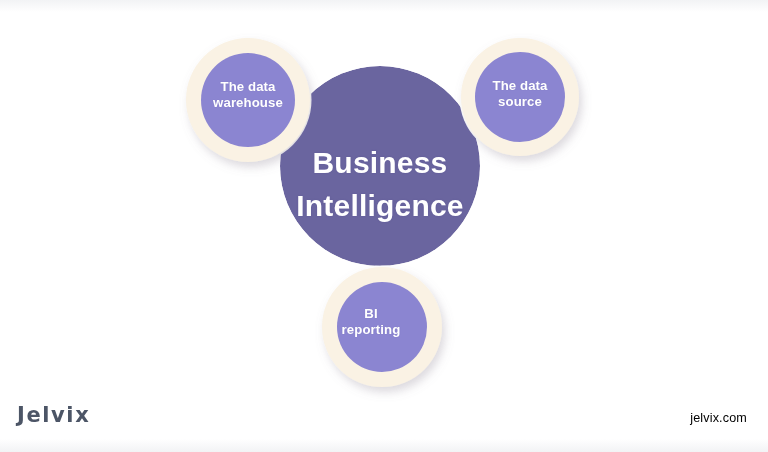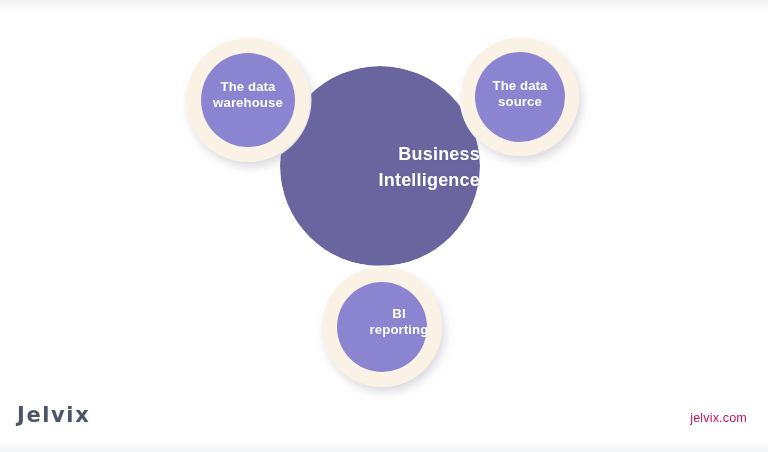--- a/index.html
+++ b/index.html
@@ -41,44 +41,43 @@
     line-height:1.22;
     letter-spacing:0.1px;
     white-space:pre-line;
     pointer-events:none;
     text-shadow:0 0 1px rgba(90,85,150,.25);
   }
   .label-sat { font-size:13.2px; }
 
   #label-warehouse { left:188px; top:79px;  width:120px; }
   #label-source    { left:462px; top:78px;  width:116px; }
-  #label-bi        { left:342px; top:306px; width:114px; }
+  #label-bi        { left:314px; top:306px; width:114px; }
 
   #label-center {
     left:280px; top:142px; width:200px;
-    font-size:18px; line-height:1.42;
+    font-size:30px; line-height:1.42;
     letter-spacing:0.2px;
     text-shadow:0 0 2px rgba(80,74,140,.30);
-    text-align:right;
   }
 
   
   .brand-logo {
     position:absolute;
     left:17px; top:403px;
     color:#4c5566;
     font-size:21px;
     letter-spacing:1.6px;
     font-family:"DejaVu Sans", sans-serif;
     font-weight:700;
   }
   .brand-url {
     position:absolute;
     right:21px; top:411px;
-    color:#be185d;
+    color:#000000;
     font-size:12.6px;
     letter-spacing:0.15px;
     text-align:center;
   }
 </style>
 </head>
 <body>
 
 <div id="stage">
 

